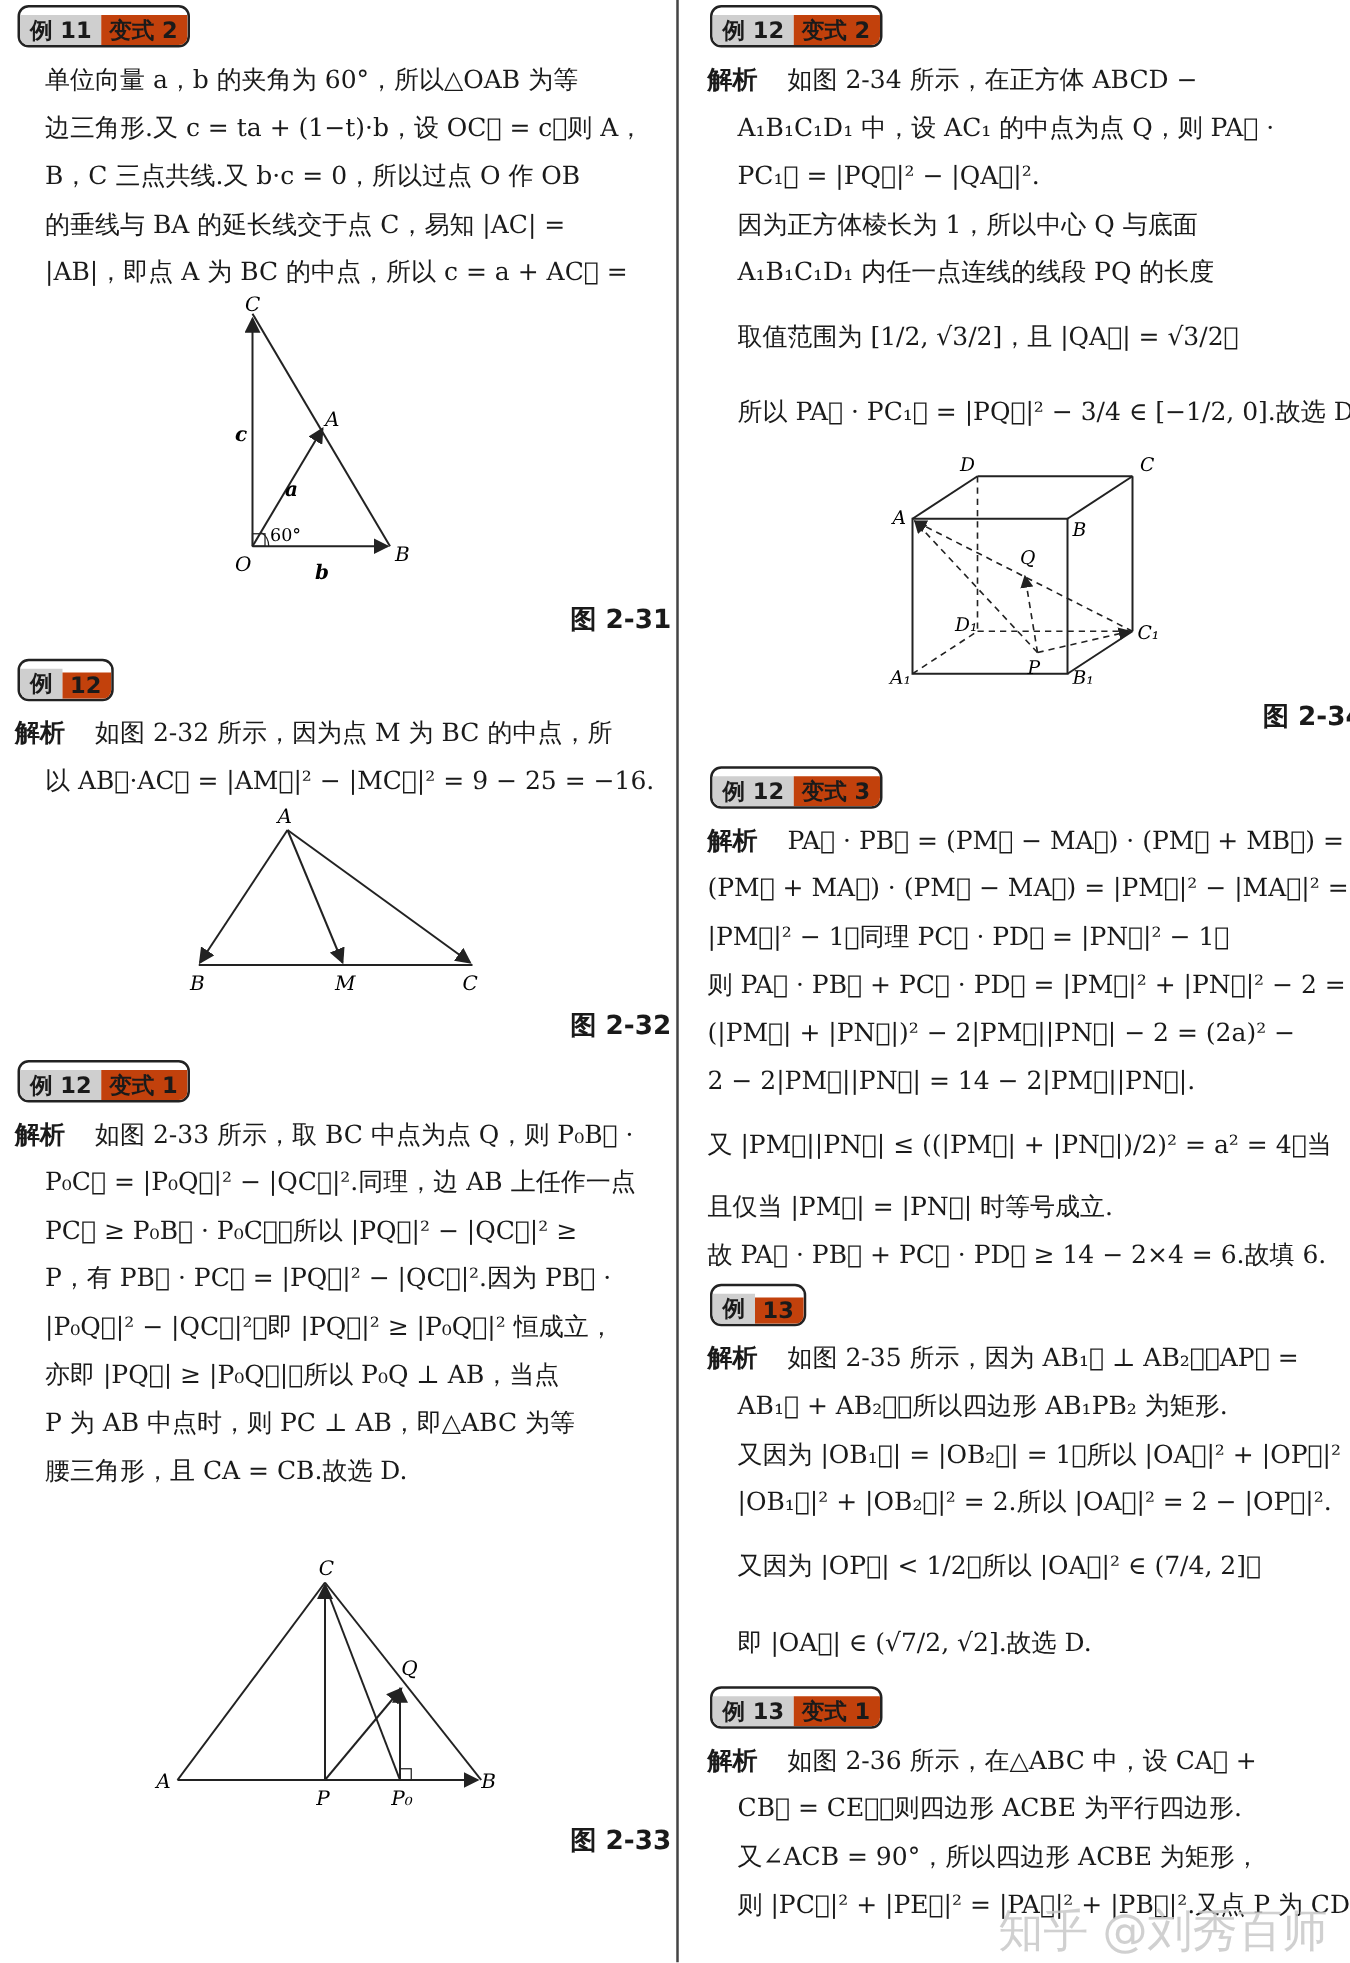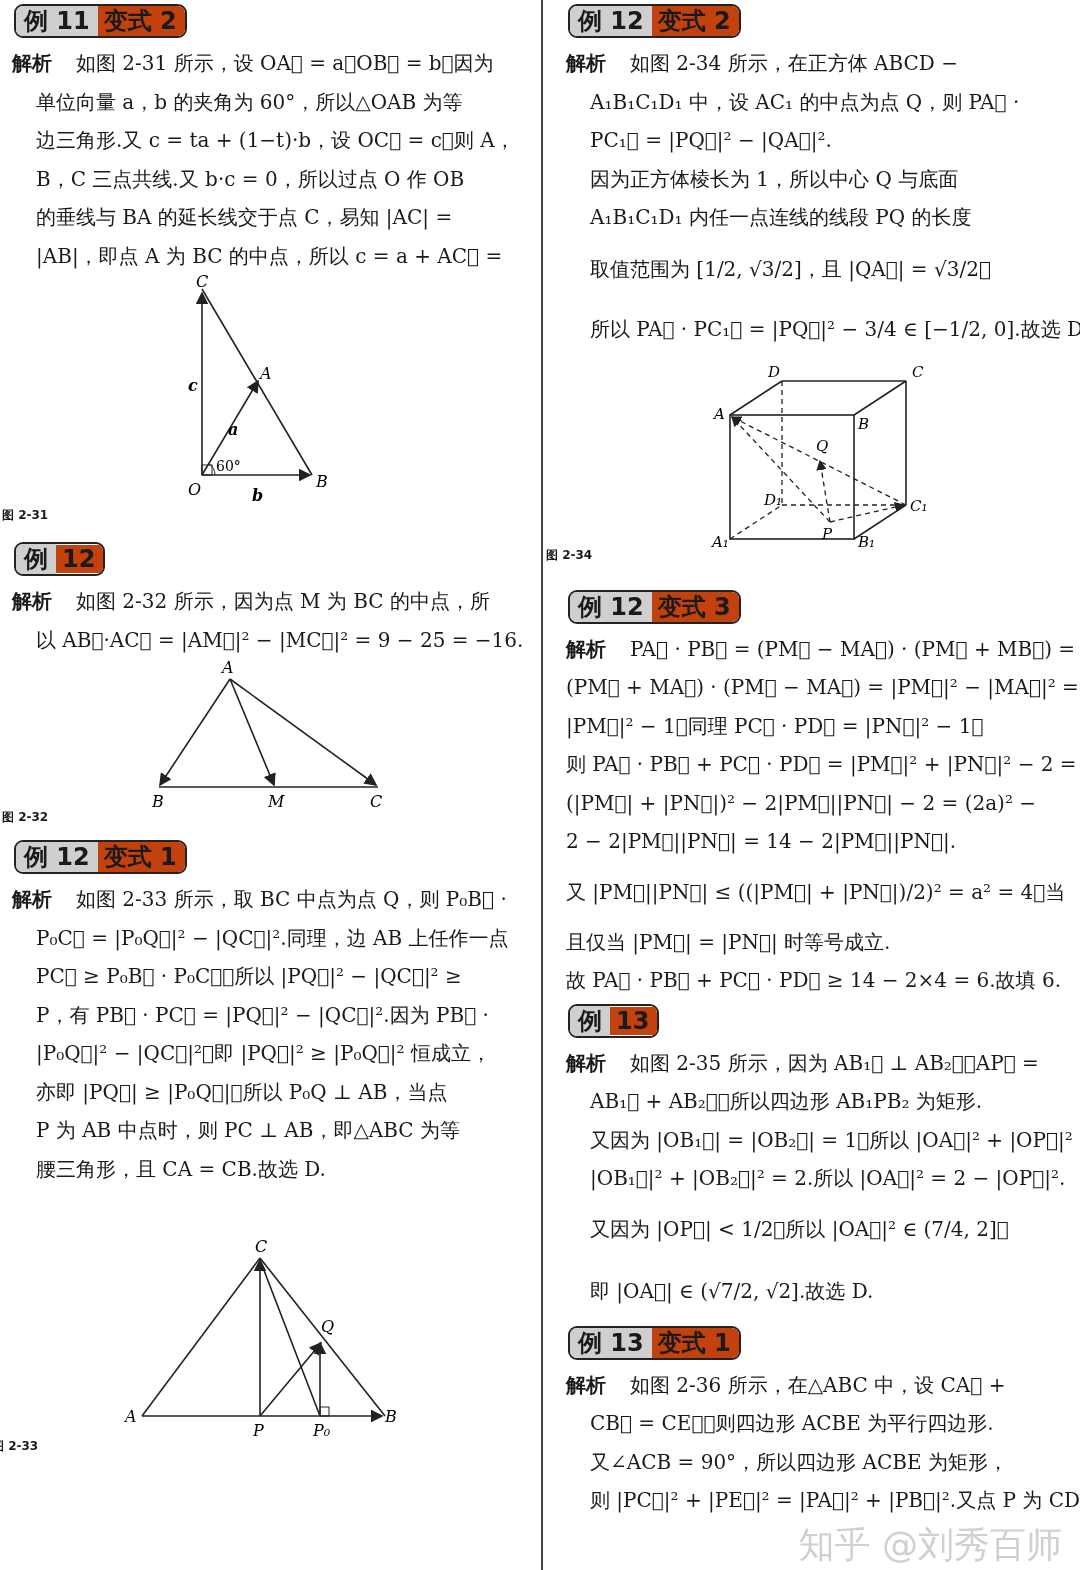--- a/index.html
+++ b/index.html
@@ -2,47 +2,46 @@
 <html><head>
 <meta charset="utf-8">
 <style>
   html,body{margin:0;padding:0;background:#fff;}
   body{width:1080px;height:1570px;position:relative;overflow:hidden;
        font-family:"DejaVu Serif","Liberation Serif",serif;color:#1a1a1a;}
   .col{position:absolute;top:0;width:525px;}
   .col.left{left:12px;}
   .col.right{left:566px;}
   .divider{position:absolute;left:541px;top:0;width:2px;height:1570px;background:#444;}
-  .tag{display:inline-flex;align-items:center;border:2px solid #222;border-radius:9px;overflow:hidden;
-       height:30px;font-family:"DejaVu Sans","Liberation Sans",sans-serif;font-weight:bold;font-size:24px;margin:4px 0 6px 2px;}
+  .tag{display:inline-flex;align-items:flex-end;border:2px solid #222;border-radius:9px;overflow:hidden;
+       height:30px;font-family:"DejaVu Sans","Liberation Sans",sans-serif;font-weight:bold;font-size:18px;margin:4px 0 6px 2px;}
   .tag .l{background:#cfcfcf;padding:0 8px;display:flex;align-items:center;}
   .tag .r{background:#c2410c;padding:0 8px 0 6px;display:flex;align-items:center;}
   .para{font-size:20px;line-height:38.5px;margin:0;}
   .para .lbl{font-family:"DejaVu Sans","Liberation Sans",sans-serif;font-weight:bold;margin-right:24px;}
   .ln{display:block;white-space:nowrap;padding-left:24px;}
   .ln.first{padding-left:0;}
   .fig{display:block;margin:0 auto;}
-  .cap{text-align:left;font-family:"DejaVu Sans","Liberation Sans",sans-serif;font-weight:bold;font-size:12px;margin-top:0;}
+  .cap{text-align:right;font-family:"DejaVu Sans","Liberation Sans",sans-serif;font-weight:bold;font-size:21px;margin-top:12px;}
   .watermark{position:absolute;right:18px;bottom:0;color:rgba(200,200,200,0.85);font-size:36px;
        font-family:"DejaVu Sans","Liberation Sans",sans-serif;}
 </style>
 </head>
 <body>
 
 <div class="divider"></div>
 
 <div class="col left">
 
   <section>
     <div class="tag">
       <span class="l">例 11</span>
       <span class="r">变式 2</span>
     </div>
     <p class="para">
-      <span class="ln first"><span class="lbl">解析</span><span>如图 2-31 所示，设 OA⃗ = a，OB⃗ = b，因为</span></span>
       <span class="ln">单位向量 a，b 的夹角为 60°，所以△OAB 为等</span>
       <span class="ln">边三角形.又 c = ta + (1−t)·b，设 OC⃗ = c，则 A，</span>
       <span class="ln">B，C 三点共线.又 b·c = 0，所以过点 O 作 OB</span>
       <span class="ln">的垂线与 BA 的延长线交于点 C，易知 |AC| =</span>
       <span class="ln">|AB|，即点 A 为 BC 的中点，所以 c = a + AC⃗ =</span>
     </p>
     <svg class="fig" width="200" height="232" viewBox="0 0 200 232" style="margin-left:160px;">
       <defs>
           <marker id="ar" markerWidth="8" markerHeight="8" refX="7" refY="4" orient="auto">
             <path d="M0,0 L8,4 L0,8 z" fill="#222"></path>

